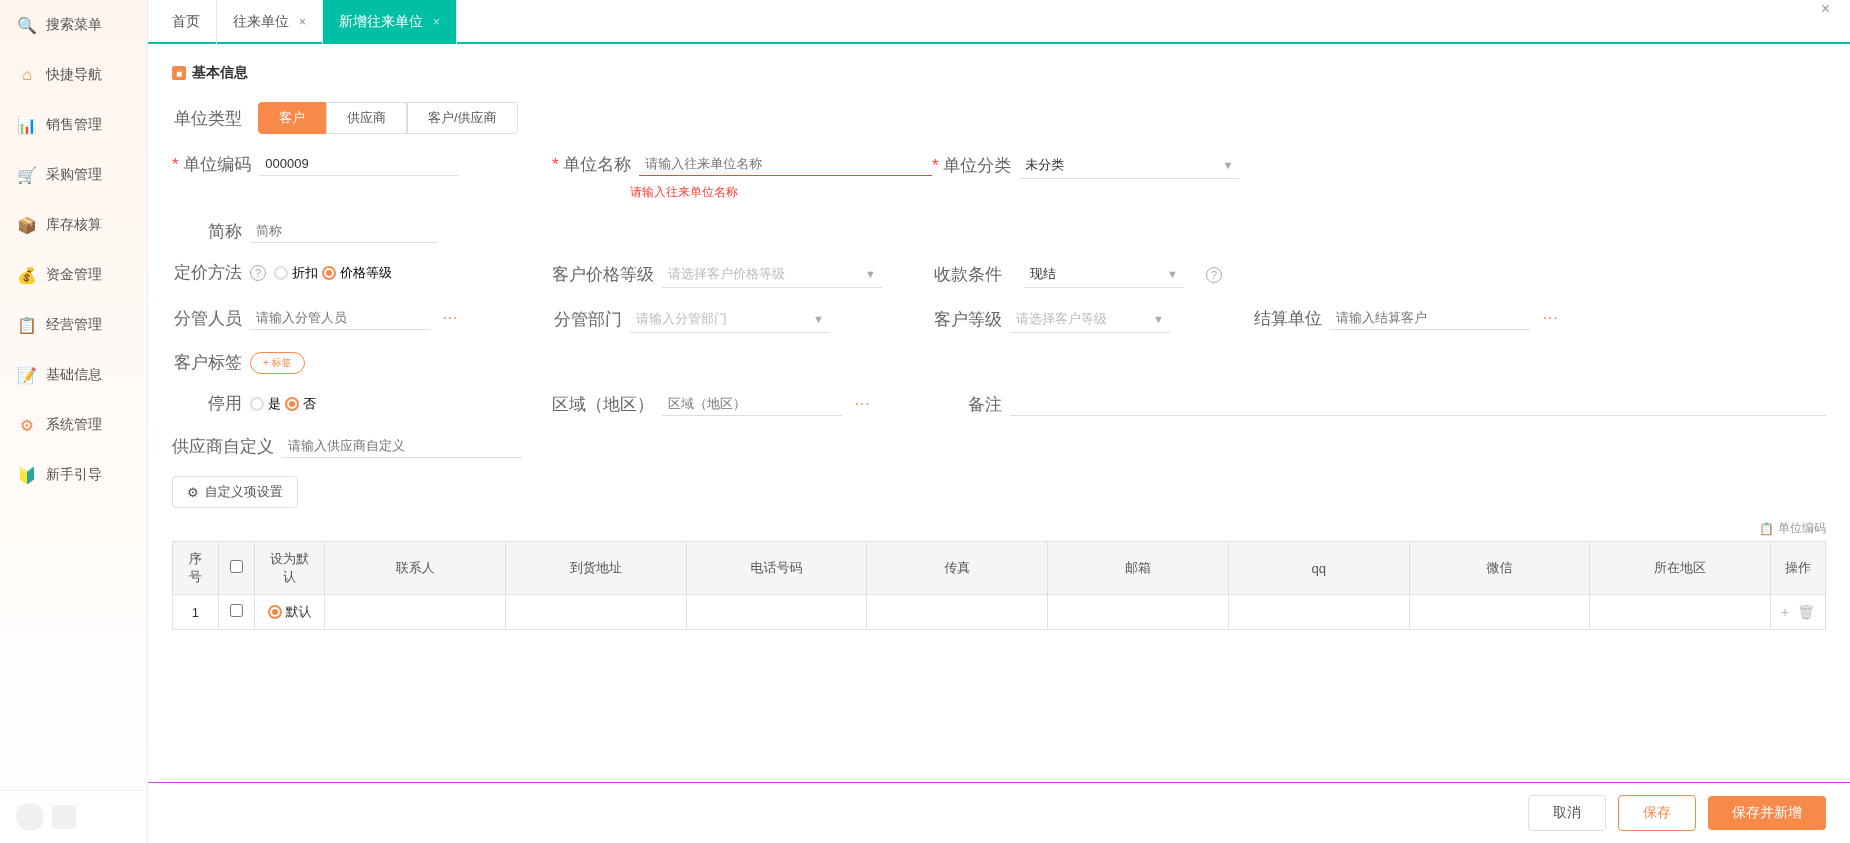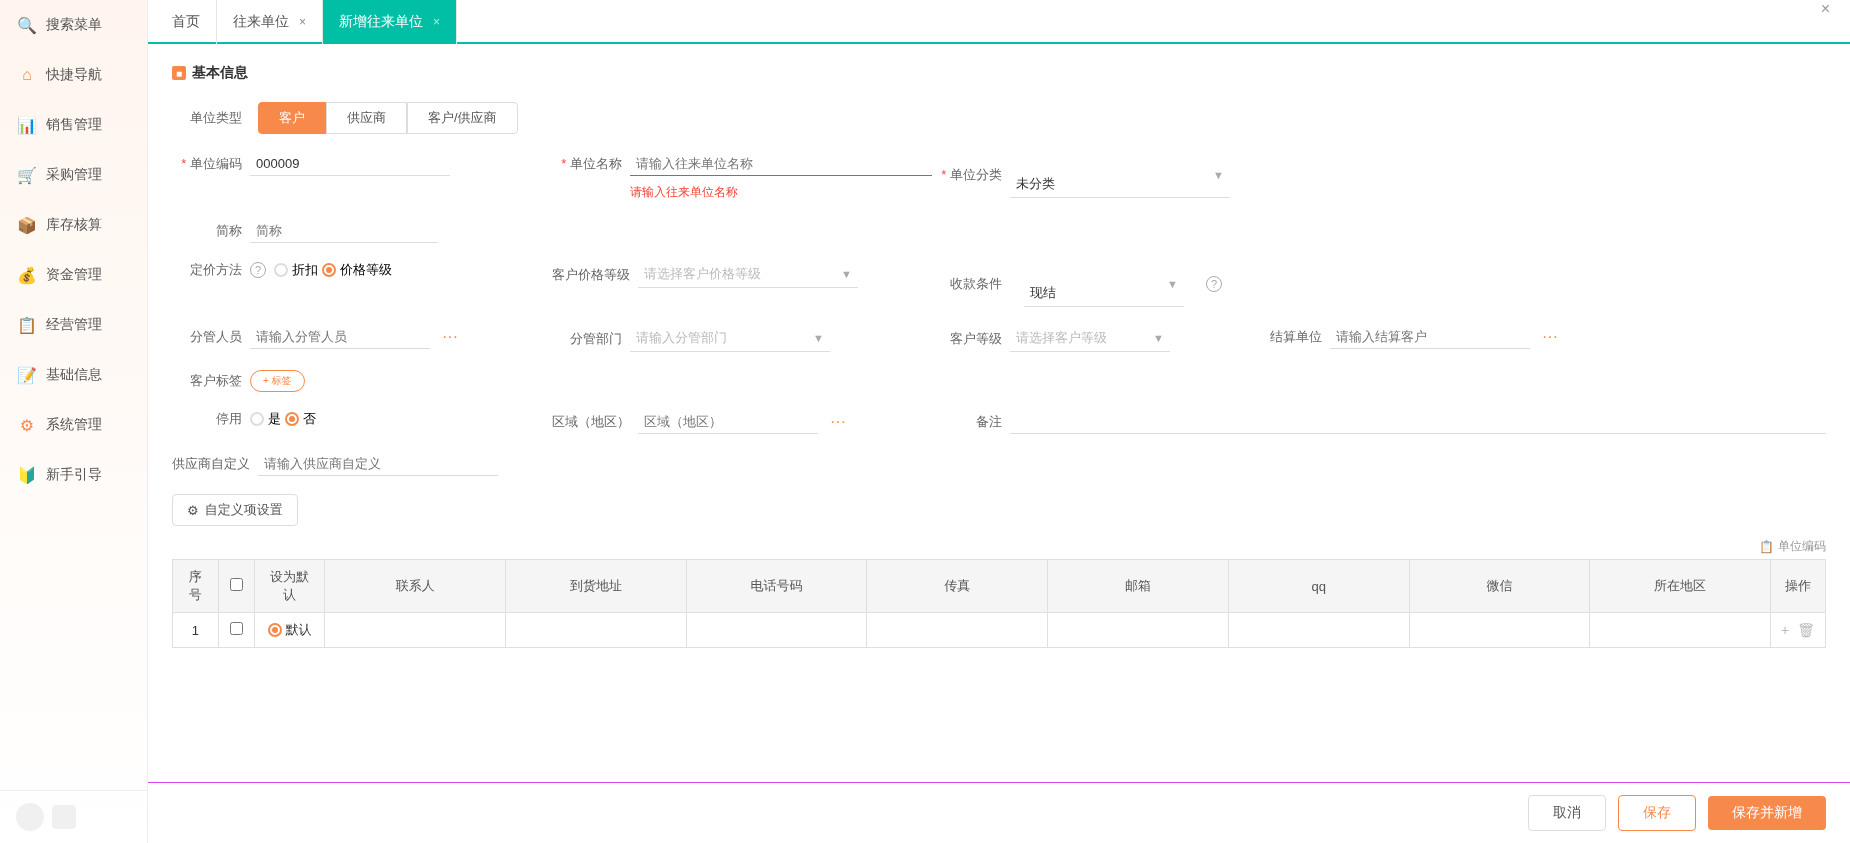--- a/index.html
+++ b/index.html
@@ -121,21 +121,21 @@
     }
     .form-group {
       display: flex;
       align-items: center;
       flex: 1;
       gap: 8px;
       min-width: 0;
     }
     .form-label {
       color: #666;
-      font-size: 13px;
+      font-size: 17px;
       white-space: nowrap;
       min-width: 70px;
       text-align: right;
     }
     .form-label.required::before {
       content: '* ';
       color: #f44;
     }
     .form-input {
       border: none;
@@ -184,21 +184,21 @@
       display: flex;
       align-items: center;
       border-bottom: 1px solid #ddd;
       padding: 4px 6px;
       min-width: 160px;
       flex: 1;
       cursor: pointer;
       gap: 4px;
     }
     .select-wrap .placeholder { color: #bbb; flex: 1; }
-    .select-wrap .value { color: #333; flex: 1; margin-top: 19px; }
+    .select-wrap .value { color: #333; flex: 1; }
     .chevron-down { color: #aaa; font-size: 11px; }
 
     
     .radio-group { display: flex; align-items: center; gap: 4px; }
     .radio-item { display: flex; align-items: center; gap: 4px; cursor: pointer; }
     .radio-circle {
       width: 14px; height: 14px;
       border-radius: 50%;
       border: 2px solid #ddd;
       display: flex; align-items: center; justify-content: center;

